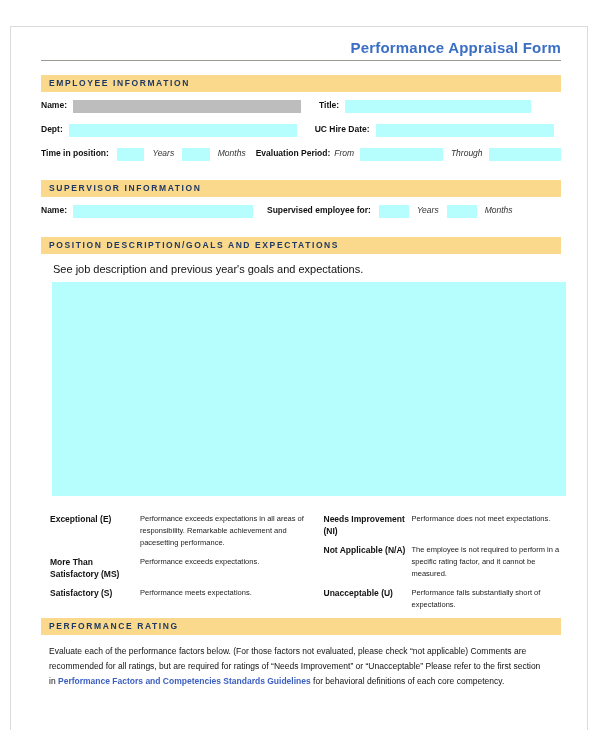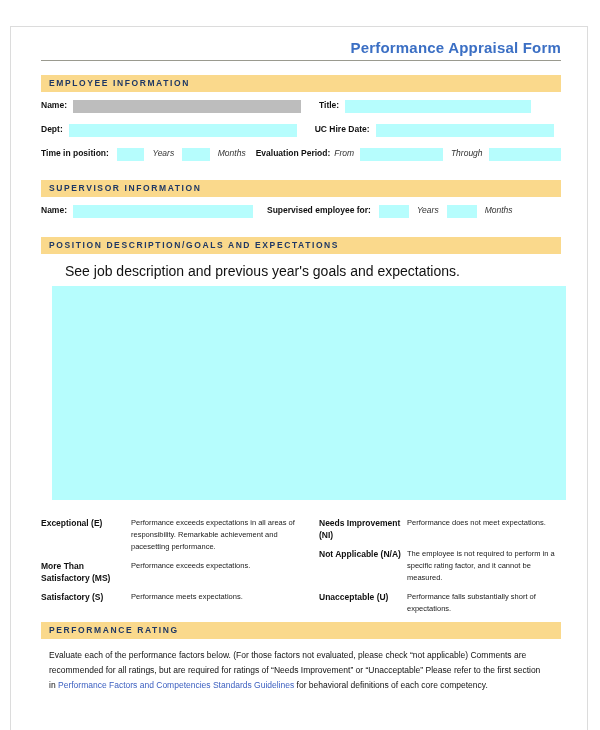--- a/index.html
+++ b/index.html
@@ -105,37 +105,38 @@
   .w-small  { width: 32px; }
   .w-date   { width: 96px; }
   .w-date2  { width: 84px; }
   .w-supname{ width: 180px; }
   .w-sup    { width: 30px; }
 
   .gap-mid { width: 18px; flex: none; }
 
   
   .note {
-    font-size: 14px;
-    color: #111;
-    margin: 9px 0 7px 24px;
+    font-size: 11px;
+    color: #111;
+    margin: 9px 0 7px 12px;
   }
 
   
   .bigbox {
     background: #b6fdfd;
     height: 214px;
     margin-left: 11px;
     width: 514px;
   }
 
   
   .rs-wrap {
     display: flex;
     margin-top: 7px;
+    margin-left: 9px;
   }
   .rs-col {
     width: 50%;
     box-sizing: border-box;
   }
   .rs-col.right { padding-left: 18px; }
   .rs-item {
     display: flex;
     margin-bottom: 7px;
   }
@@ -161,21 +162,21 @@
     line-height: 15px;
     color: #111;
     margin: 9px 0 0 8px;
     width: 512px;
   }
   .pr-line3 {
     color: #111;
   }
   .lnk {
     color: #3b5fc0;
-    font-weight: normal;
+    font-weight: bold;
     margin-top: 28px;
   }
   .spacer-16 { height: 16px; }
   .spacer-10 { height: 10px; }
 </style>
 </head>
 <body>
 
 <div class="page">
   <div class="inner">

